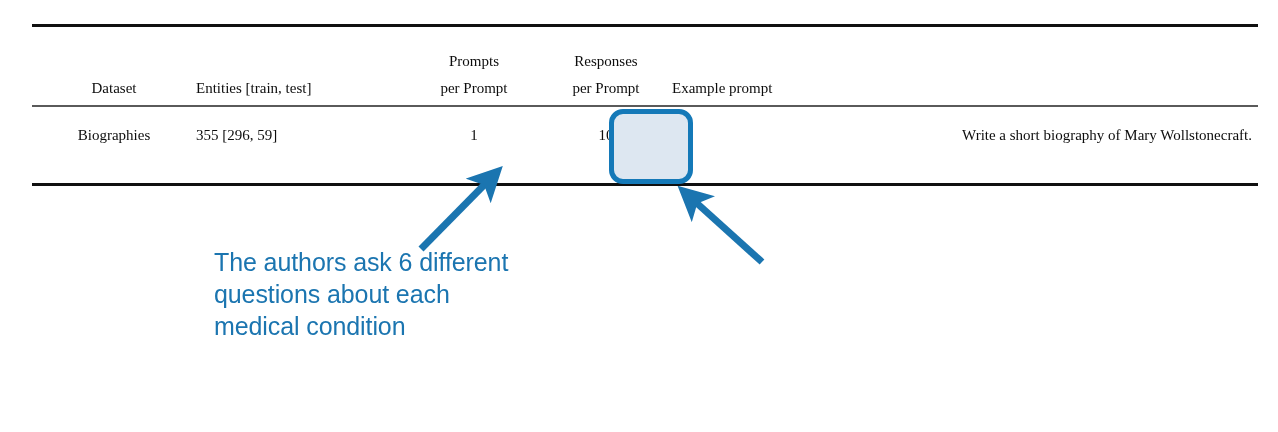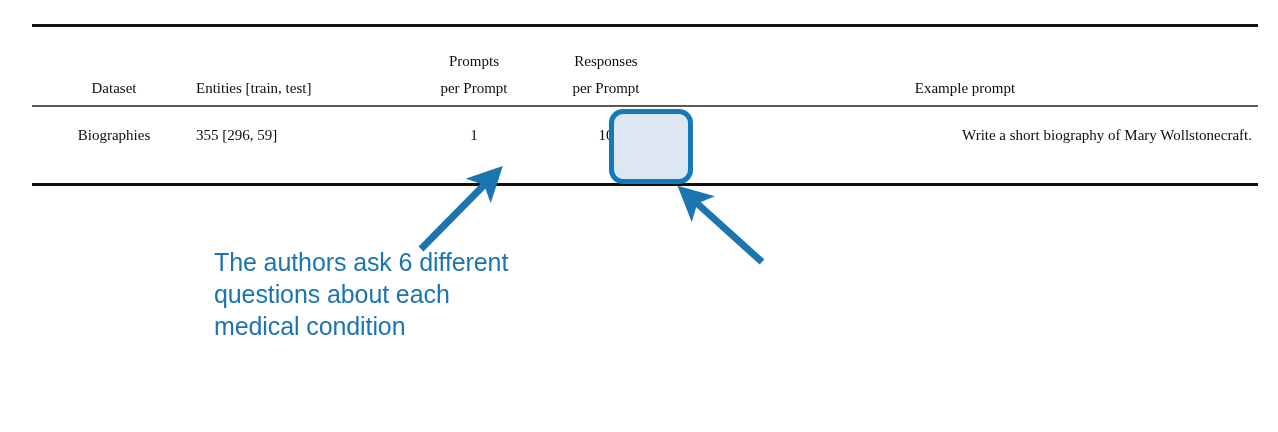--- a/index.html
+++ b/index.html
@@ -46,21 +46,21 @@
     color: #0d0d0d;
     font-size: 15px;
     line-height: 28px;
     vertical-align: bottom;
     white-space: nowrap;
   }
   .c-dataset  { width: 164px; text-align: center; }
   .c-entities { width: 212px; text-align: left; }
   .c-prompts  { width: 132px; text-align: center; }
   .c-resp     { width: 132px; text-align: center; }
-  .c-example  { width: 586px; text-align: center; }
+  .c-example  { width: 586px; }
 
   .head-row td { height: 78px; vertical-align: bottom; padding-bottom: 7px; }
   .head-stack { display: block; line-height: 27px; }
   .head-stack .l1 { display: block; }
   .head-stack .l2 { display: block; }
 
   .body-row td { height: 38px; vertical-align: middle; }
   .body-row.r1 td { padding-top: 7px; }
 
   .c-dataset.body { }

